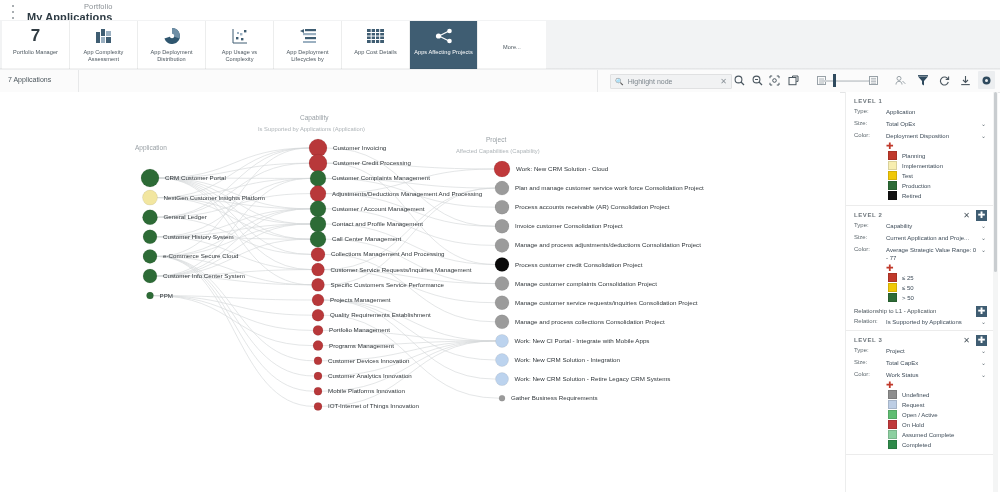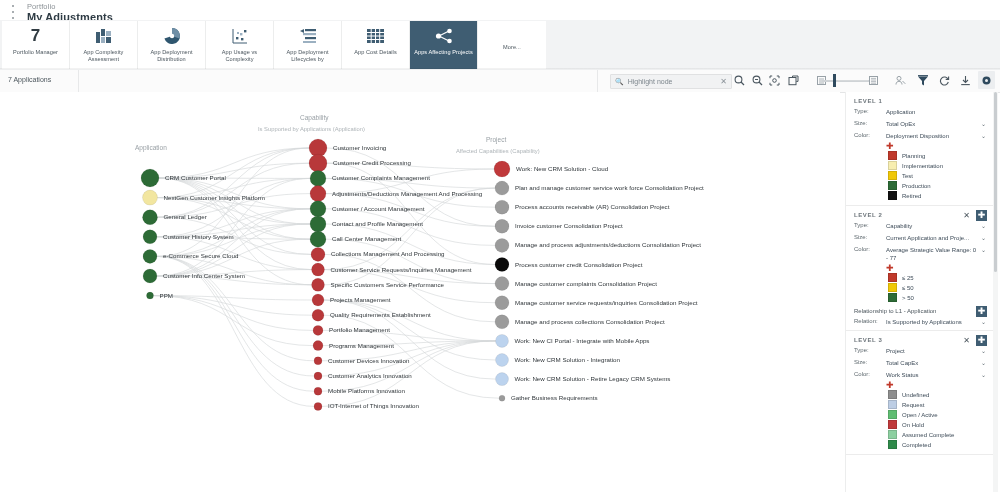--- a/index.html
+++ b/index.html
@@ -6,21 +6,21 @@
   body{
     width:1000px;height:502px;overflow:hidden;
     background:#ffffff;
     font-family:"Liberation Sans", sans-serif;
     font-size:11px;color:#333;
     -webkit-font-smoothing:antialiased;
   }
   #app{position:relative;width:1000px;height:502px;}
 
   
-  .topbar{position:absolute;left:0;top:0;width:841px;height:20px;background:#ffffff;}
+  .topbar{position:absolute;left:0;top:0;width:841px;height:20px;background:#ffffff;text-align:right;}
   .kebab{position:absolute;left:8px;top:4px;width:10px;height:14px;display:flex;flex-direction:column;
          align-items:center;justify-content:space-between;padding:1px 0;}
   .kebab i{display:block;width:2px;height:2px;border-radius:50%;background:#8d9399;}
   .crumb{position:absolute;left:27px;top:2px;line-height:9px;}
   .crumb .c1{font-size:7.5px;color:#8b9196;letter-spacing:.1px;}
   .crumb .c2{font-size:11px;color:#2e3b44;font-weight:bold;margin-top:2px;letter-spacing:.1px;}
 
   
   .tabstrip{position:absolute;left:0;top:20px;width:1000px;height:50px;background:#f2f3f4;}
   .tabs{position:absolute;left:2px;top:1px;display:flex;height:48px;}
@@ -93,21 +93,21 @@
 <div id="app">
 
   <div class="topbar">
     <div class="kebab">
       <i></i>
         <i></i>
         <i></i>
     </div>
     <div class="crumb">
       <div class="c1">Portfolio</div>
-      <div class="c2">My Adjustments</div>
+      <div class="c2">My Applications</div>
     </div>
   </div>
 
   <div class="tabstrip">
     <div class="tabs" id="tabs-host">
         <div class="tab num">
           <div class="ic">7</div>
           <div class="tl">Portfolio Manager</div>
         </div>
         <div class="tab">

